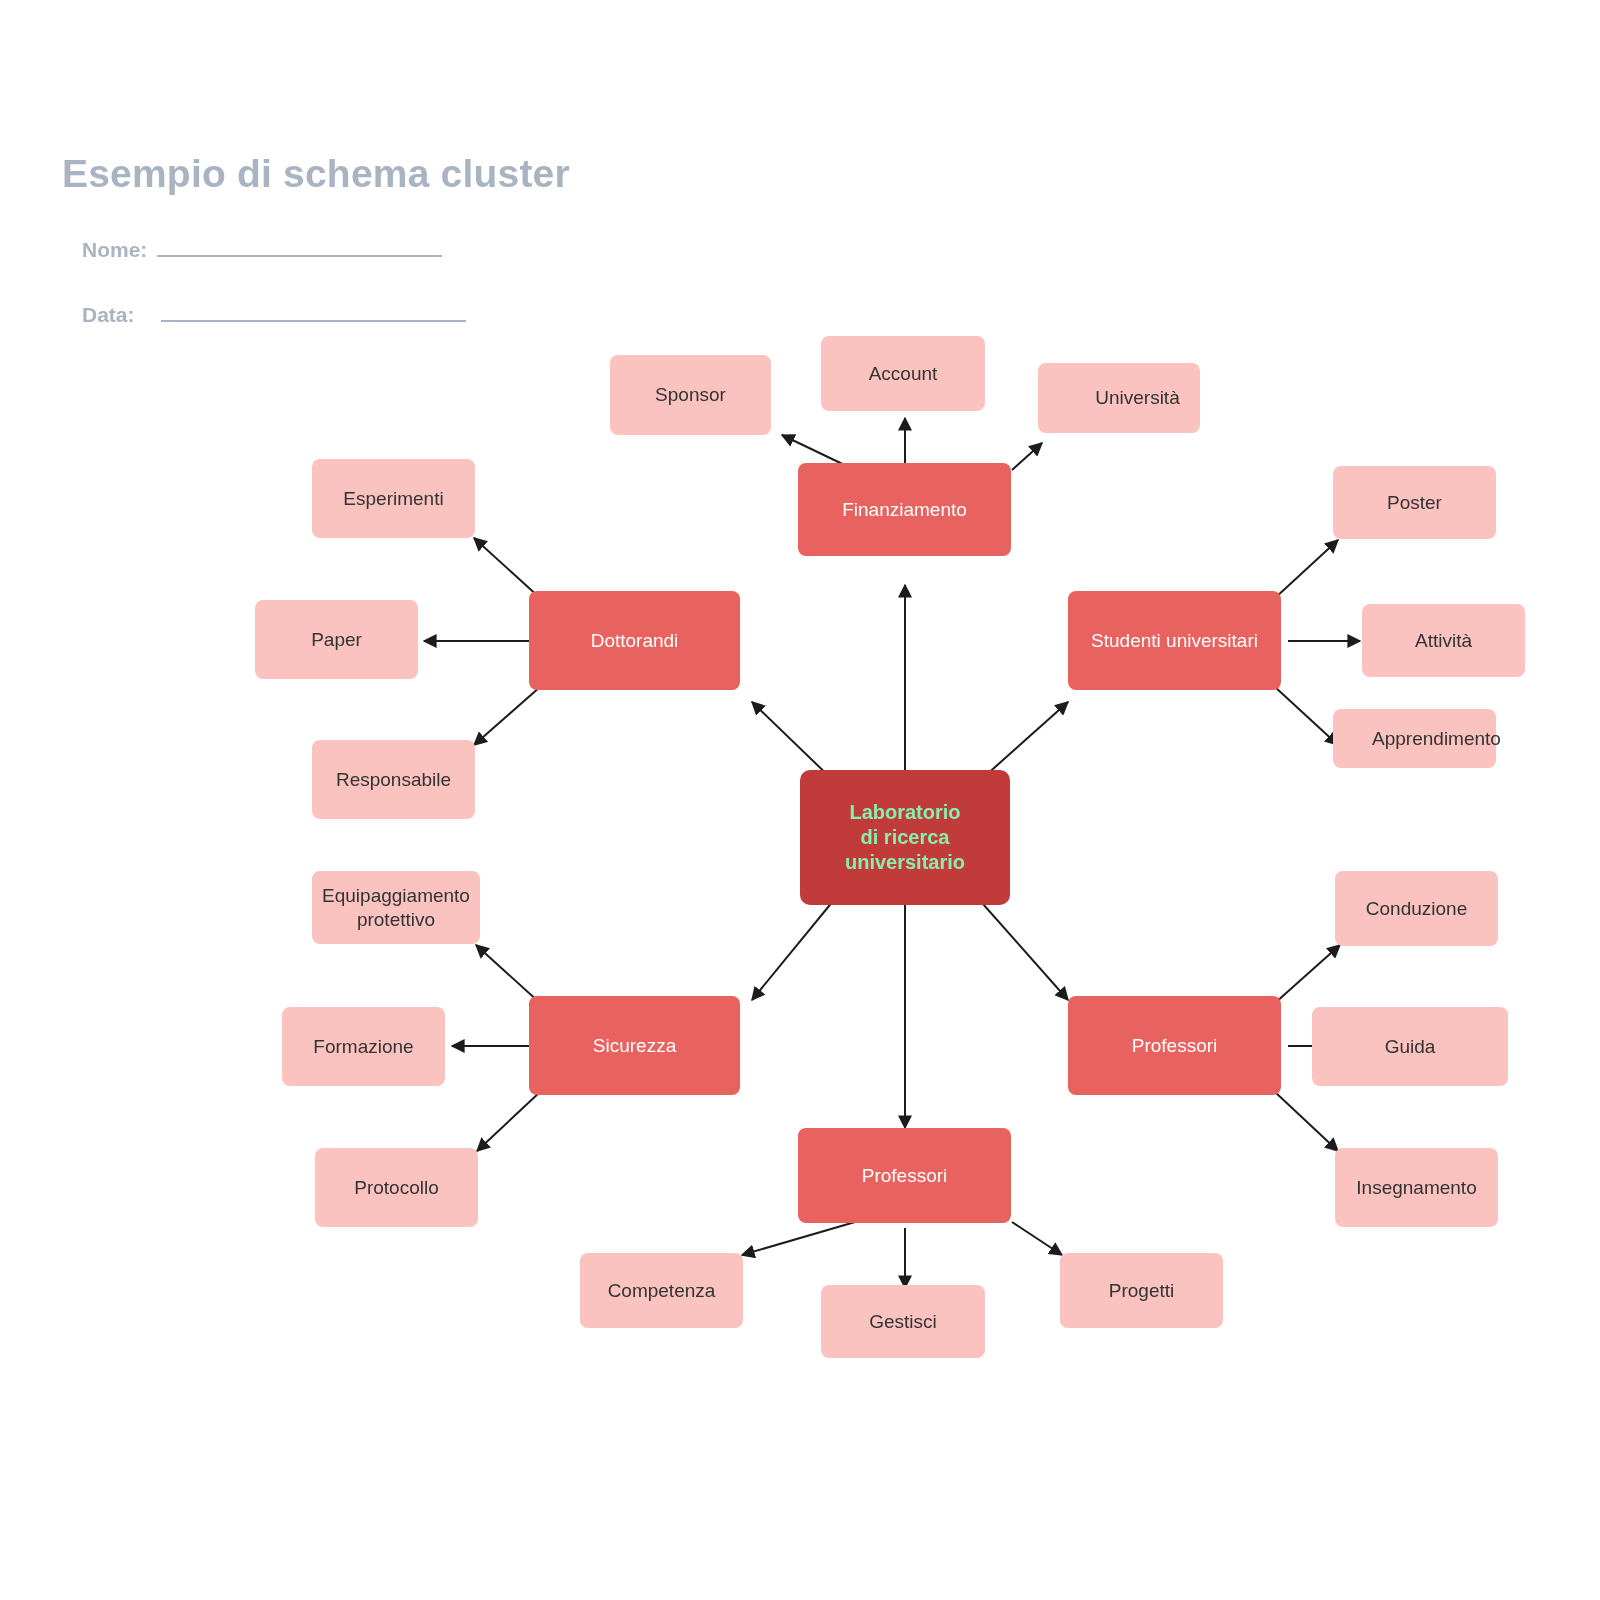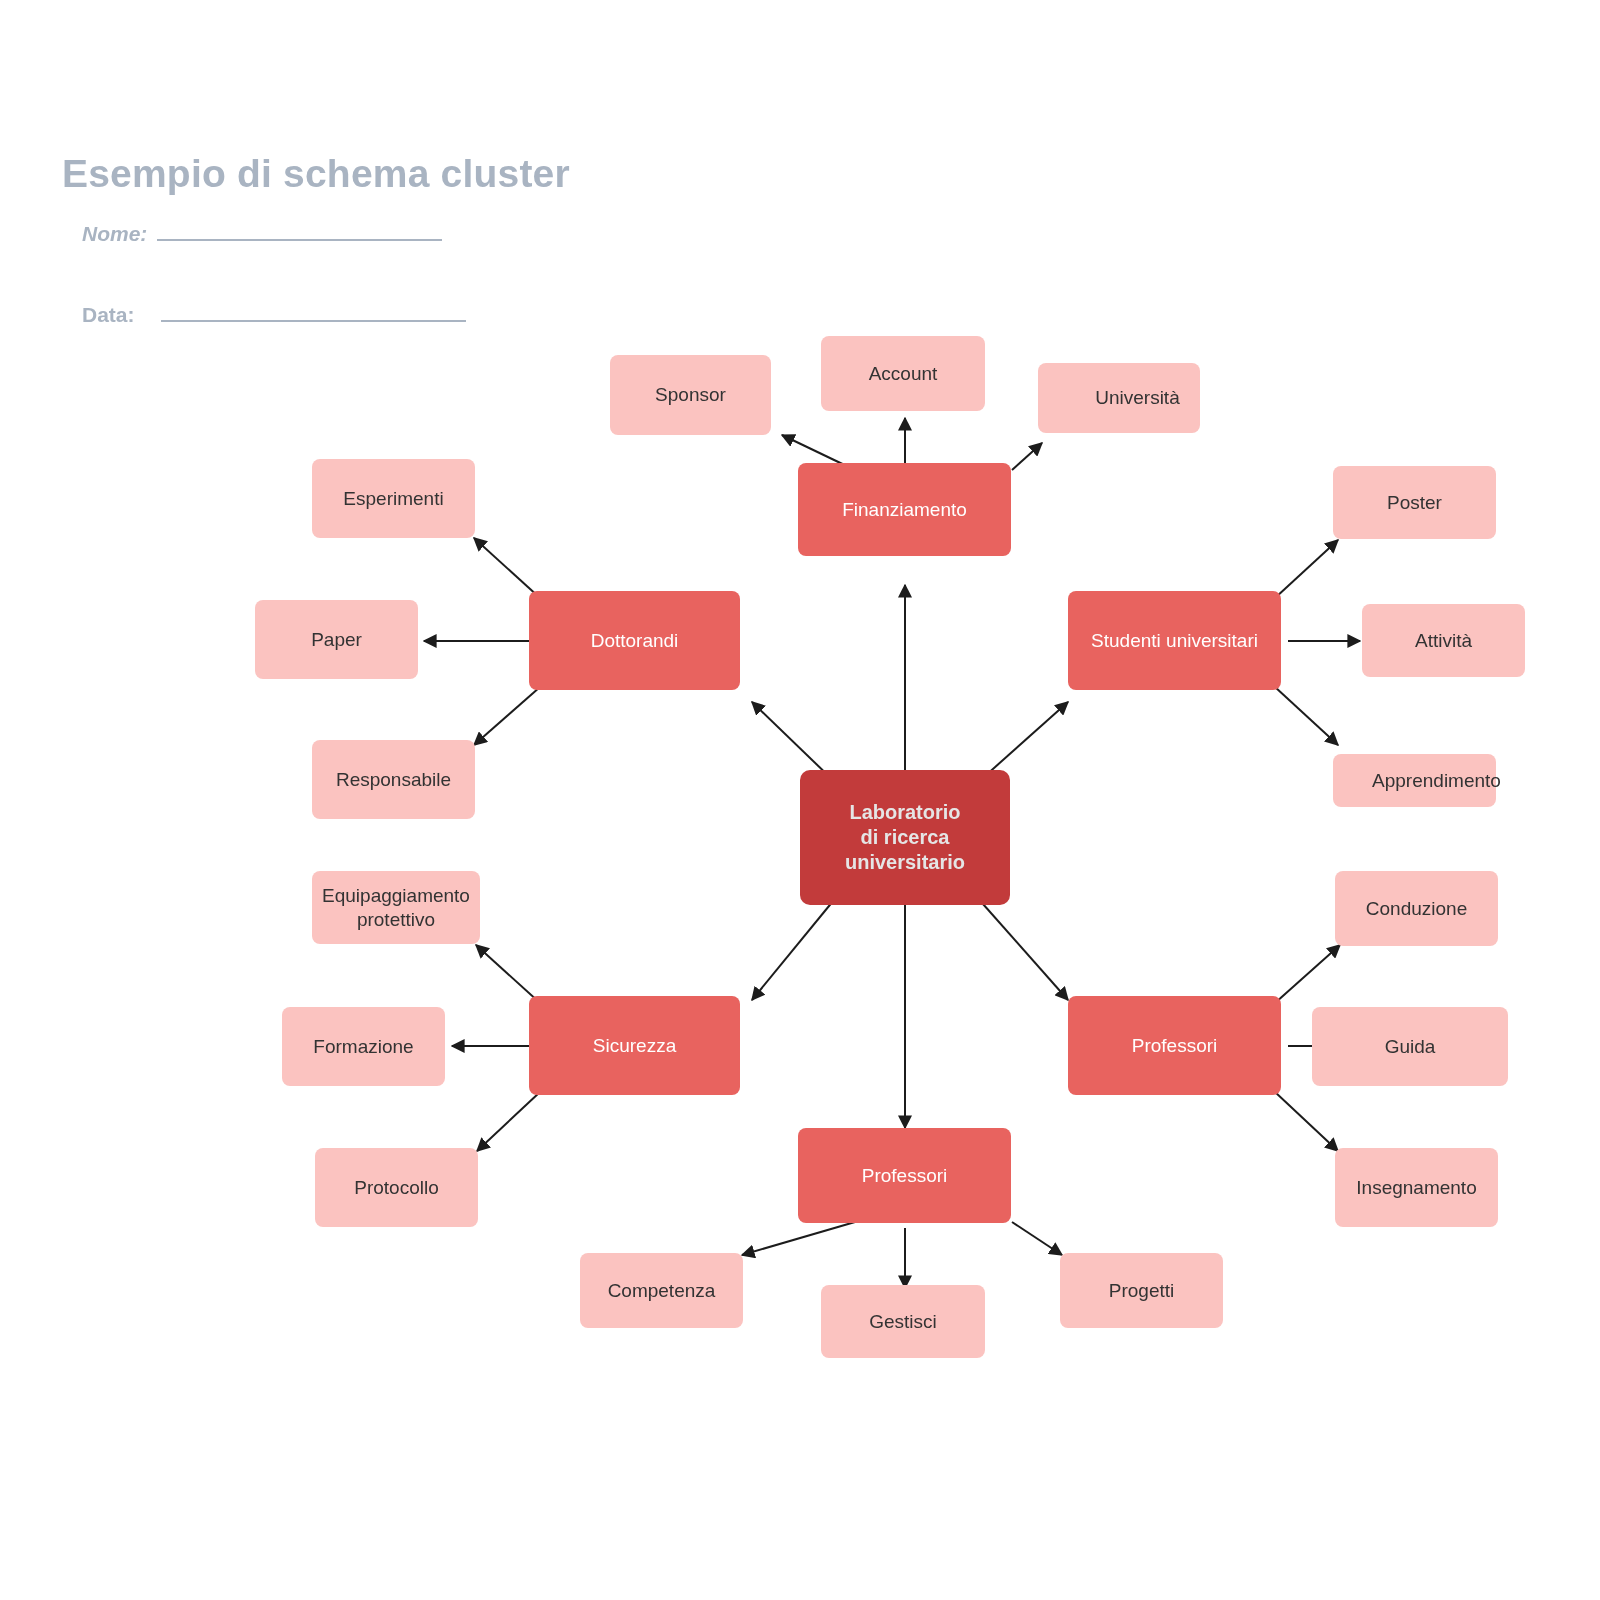--- a/index.html
+++ b/index.html
@@ -39,21 +39,21 @@
   }
   .field-row .field-label {
     white-space: nowrap;
   }
   .field-row .field-line {
     display: inline-block;
     border-bottom: 2px solid #a9b4c2;
     height: 1px;
     margin-left: 10px;
   }
-  #row-nome { left: 82px; top: 222px; font-style: italic; }
+  #row-nome { left: 82px; top: 238px; }
   #row-data { left: 82px; top: 303px; gap: 16px; }
   #row-nome .field-line { width: 285px; }
   #row-data .field-line { width: 305px; }
 
   svg.edges {
     position: absolute;
     left: 0; top: 0;
     width: 1600px;
     height: 1600px;
     pointer-events: none;
@@ -64,21 +64,21 @@
     box-sizing: border-box;
     display: flex;
     align-items: center;
     justify-content: center;
     text-align: center;
     border-radius: 8px;
     line-height: 1.25;
   }
   .node.center {
     background: #c23b3b;
-    color: #e5e5e5;
+    color: #86efac;
     font-size: 20px;
     font-weight: bold;
     border-radius: 10px;
   }
   .node.branch {
     background: #e8635f;
     color: #ffffff;
     font-size: 19px;
     font-weight: normal;
   }
@@ -181,15 +181,15 @@
   <div class="node leaf" style="left:1060px; top:1253px; width:163px; height:75px;">Progetti</div>
 
   <div class="node branch" style="left:1068px; top:996px; width:213px; height:99px;">Professori</div>
   <div class="node leaf" style="left:1335px; top:871px; width:163px; height:75px;">Conduzione</div>
   <div class="node leaf" style="left:1312px; top:1007px; width:196px; height:79px;">Guida</div>
   <div class="node leaf" style="left:1335px; top:1148px; width:163px; height:79px;">Insegnamento</div>
 
   <div class="node branch" style="left:1068px; top:591px; width:213px; height:99px;">Studenti universitari</div>
   <div class="node leaf" style="left:1333px; top:466px; width:163px; height:73px;">Poster</div>
   <div class="node leaf" style="left:1362px; top:604px; width:163px; height:73px;">Attività</div>
-  <div class="node leaf" style="left:1333px; top:754px; width:163px; height:53px;padding-left:44px;">Apprendimento</div>
+  <div class="node leaf" style="left:1333px; top:709px; width:163px; height:59px;padding-left:44px;">Apprendimento</div>
 
 </div>
 
 </body></html>

